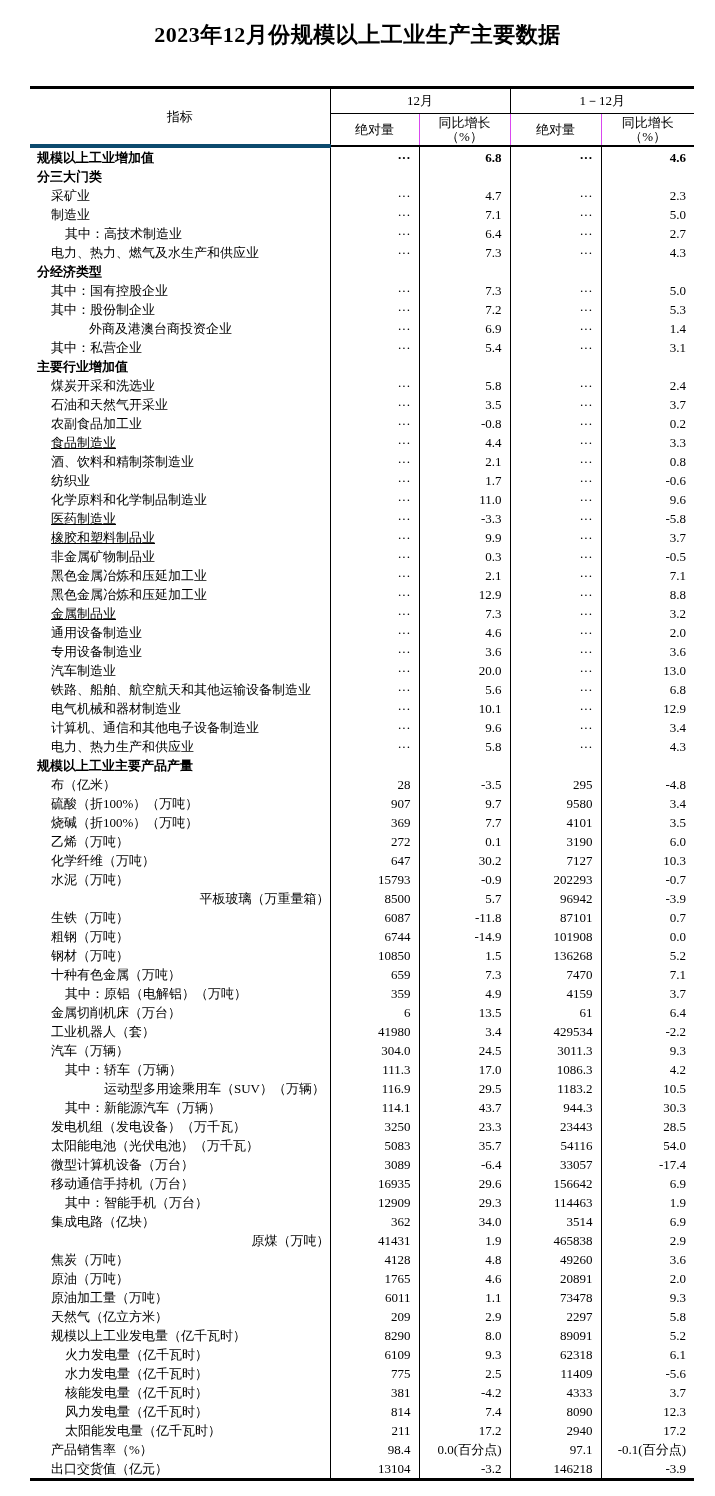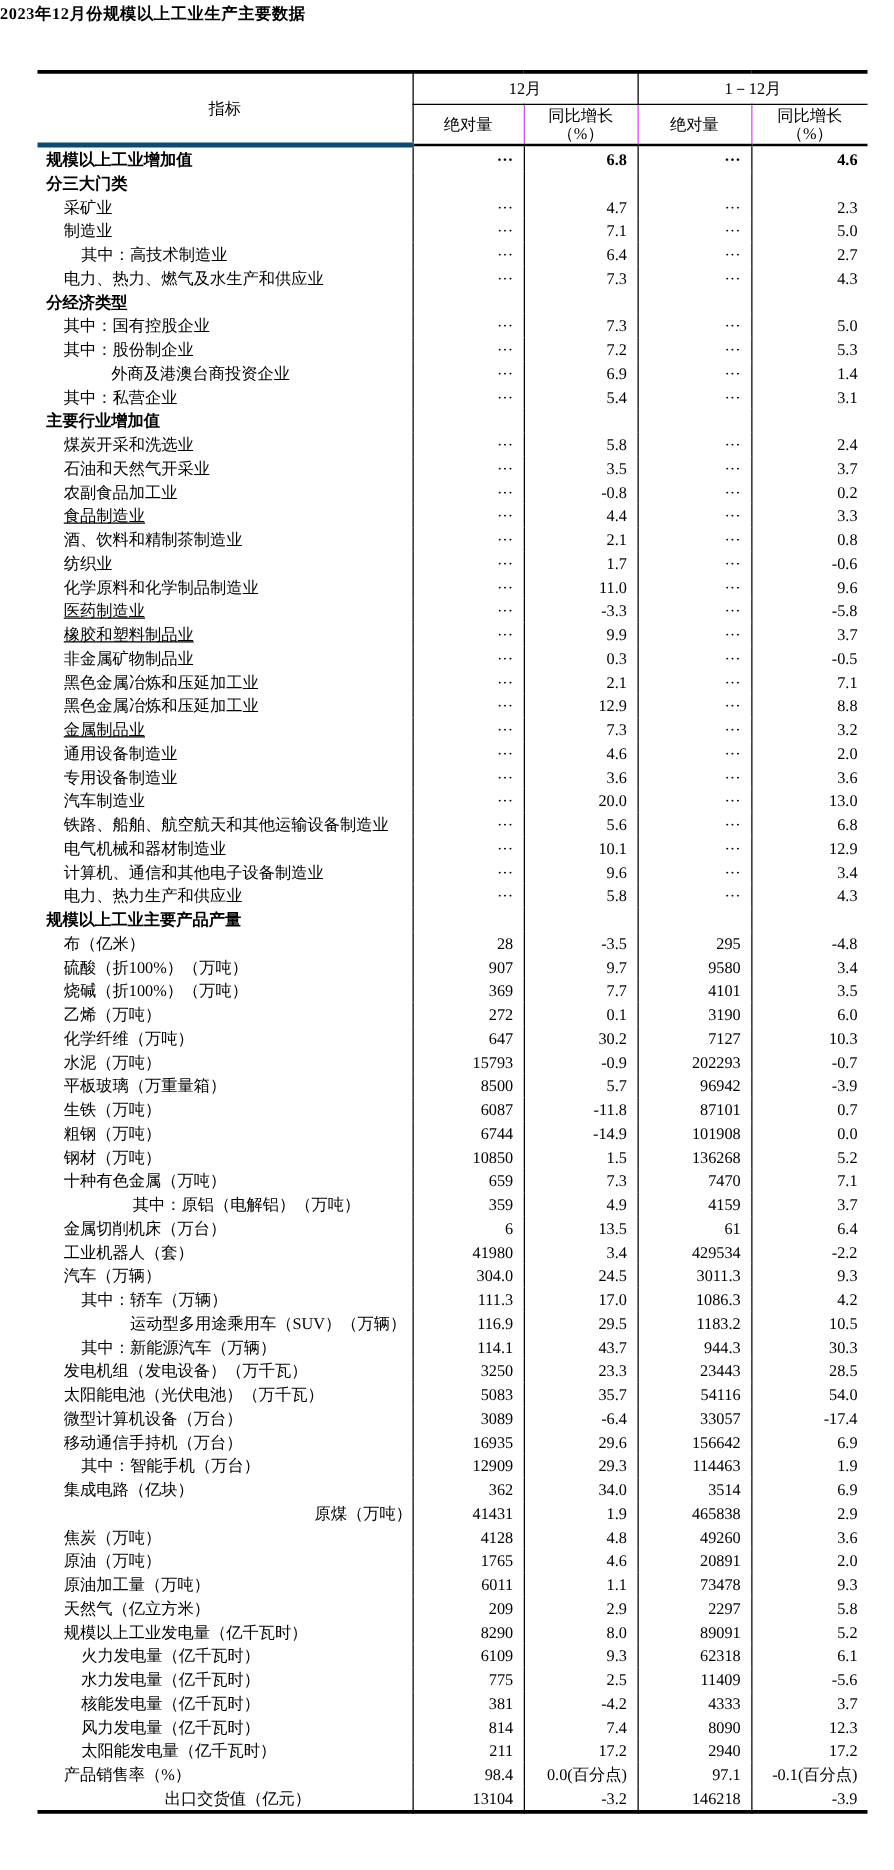--- a/index.html
+++ b/index.html
@@ -3,22 +3,23 @@
 <meta charset="utf-8">
 <style>
   html, body { margin: 0; padding: 0; }
   body {
     width: 715px; height: 1496px;
     background: #ffffff; color: #000000;
     font-family: "Liberation Serif", "DejaVu Serif", serif;
     overflow: hidden;
   }
   .page-title {
-    padding-top: 2px;
-    font-size: 13px;
+    padding-top: 20px;
+    text-align: center;
+    font-size: 22px;
     font-weight: bold;
     letter-spacing: 0.5px;
   }
   table.main {
     margin: 36px 0 0 30px;
     width: 664px;
     border-collapse: collapse;
     table-layout: fixed;
     border-top: 3px solid #000;
     border-bottom: 3px solid #000;
@@ -351,21 +352,21 @@
         <td class="val">10.3</td>
       </tr>
       <tr>
         <td class="lab sep" style="padding-left: 21px;"><span>水泥（万吨）</span></td>
         <td class="val sep">15793</td>
         <td class="val sep">-0.9</td>
         <td class="val sep">202293</td>
         <td class="val">-0.7</td>
       </tr>
       <tr>
-        <td class="lab sep" style="padding-left: 21px;"><span>平板玻璃（万重量箱）</span></td>
+        <td class="lab sep" style="padding-left: 21px; text-align: right;"><span>平板玻璃（万重量箱）</span></td>
         <td class="val sep">8500</td>
         <td class="val sep">5.7</td>
         <td class="val sep">96942</td>
         <td class="val">-3.9</td>
       </tr>
       <tr>
         <td class="lab sep" style="padding-left: 21px;"><span>生铁（万吨）</span></td>
         <td class="val sep">6087</td>
         <td class="val sep">-11.8</td>
         <td class="val sep">87101</td>
@@ -386,21 +387,21 @@
         <td class="val">5.2</td>
       </tr>
       <tr>
         <td class="lab sep" style="padding-left: 21px;"><span>十种有色金属（万吨）</span></td>
         <td class="val sep">659</td>
         <td class="val sep">7.3</td>
         <td class="val sep">7470</td>
         <td class="val">7.1</td>
       </tr>
       <tr>
-        <td class="lab sep" style="padding-left: 35px; text-align: center;"><span>其中：原铝（电解铝）（万吨）</span></td>
+        <td class="lab sep" style="padding-left: 35px;"><span>其中：原铝（电解铝）（万吨）</span></td>
         <td class="val sep">359</td>
         <td class="val sep">4.9</td>
         <td class="val sep">4159</td>
         <td class="val">3.7</td>
       </tr>
       <tr>
         <td class="lab sep" style="padding-left: 21px;"><span>金属切削机床（万台）</span></td>
         <td class="val sep">6</td>
         <td class="val sep">13.5</td>
         <td class="val sep">61</td>
@@ -561,20 +562,20 @@
         <td class="val">17.2</td>
       </tr>
       <tr>
         <td class="lab sep" style="padding-left: 21px;"><span>产品销售率（%）</span></td>
         <td class="val sep">98.4</td>
         <td class="val sep">0.0(百分点)</td>
         <td class="val sep">97.1</td>
         <td class="val">-0.1(百分点)</td>
       </tr>
       <tr>
-        <td class="lab sep" style="padding-left: 21px; text-align: center;"><span>出口交货值（亿元）</span></td>
+        <td class="lab sep" style="padding-left: 21px;"><span>出口交货值（亿元）</span></td>
         <td class="val sep">13104</td>
         <td class="val sep">-3.2</td>
         <td class="val sep">146218</td>
         <td class="val">-3.9</td>
       </tr>
     </tbody>
 </table>
 
 </body></html>

